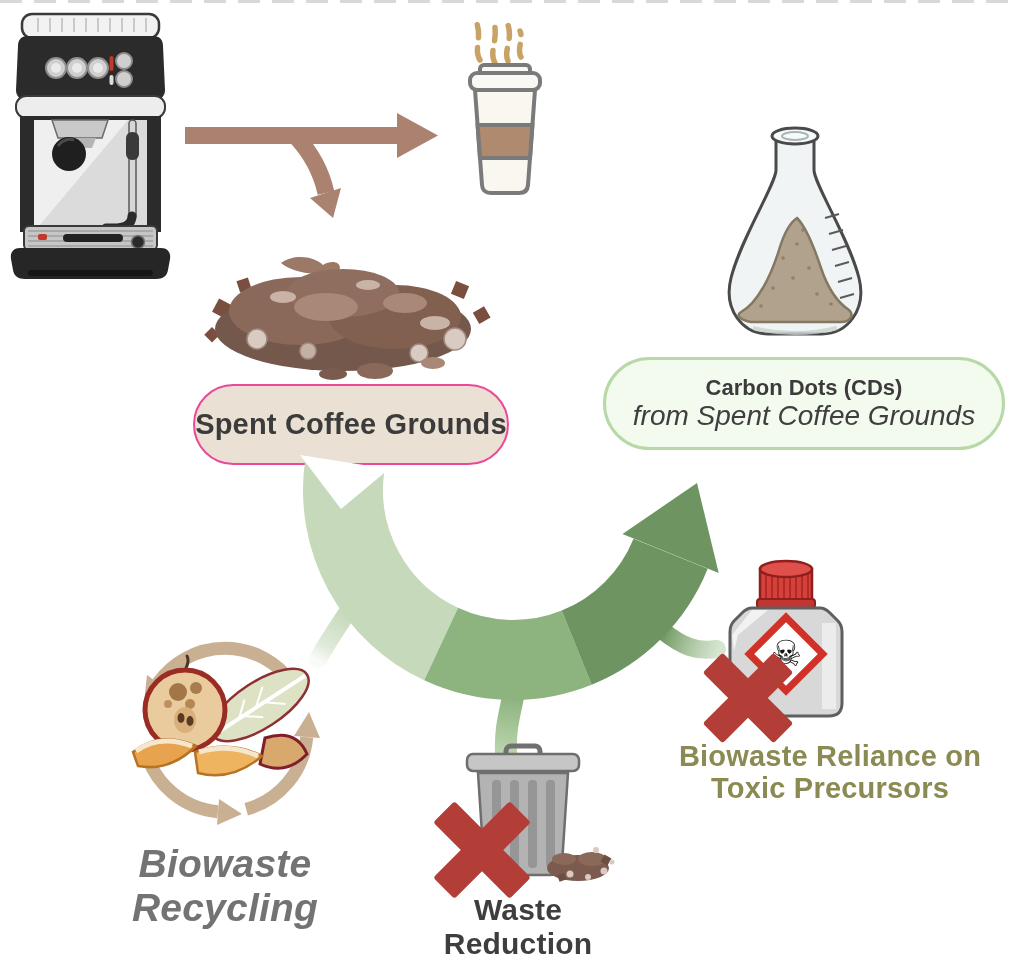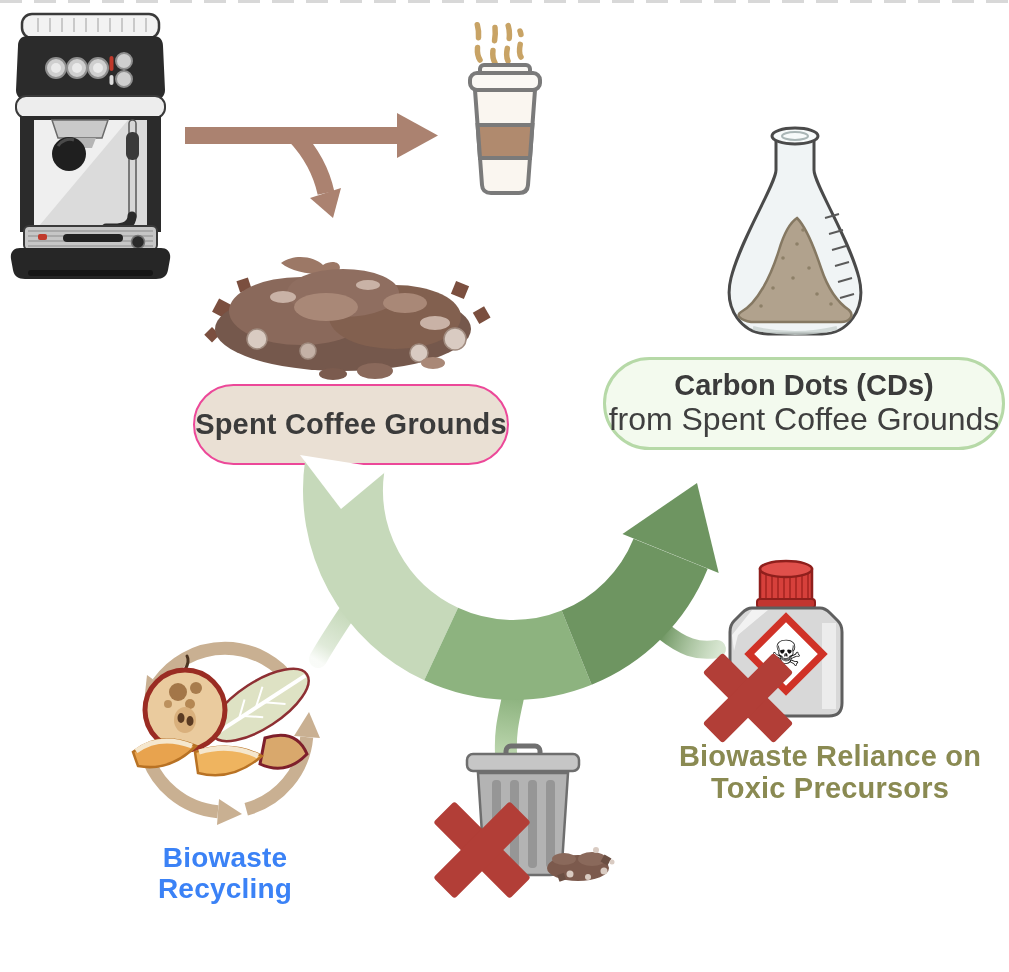--- a/index.html
+++ b/index.html
@@ -18,27 +18,27 @@
   }
   .pill-spent{
     left:193px;top:384px;width:316px;height:81px;border-radius:41px;
     background:#EAE0D4;border:2px solid #ec4899;
     font-weight:bold;font-size:29px;color:#3B3B3B;letter-spacing:.2px;
   }
   .pill-carbon{
     left:603px;top:357px;width:402px;height:93px;border-radius:47px;
     background:#F3FAEE;border:3px solid #B6D9A7;line-height:1.12;
   }
-  .pill-carbon .t1{font-weight:bold;font-size:29px;color:#3B3B3B;}
-  .pill-carbon .t2{font-size:32px;color:#3F3F3F;}
+  .pill-carbon .t1{font-weight:bold;font-size:22px;color:#3B3B3B;}
+  .pill-carbon .t2{font-style:italic;font-size:28px;color:#3F3F3F;}
   .caption{
     text-align:center;font-weight:bold;line-height:1.12;letter-spacing:.2px;
   }
   .cap-green{left:405px;top:476px;width:210px;font-size:33px;color:#4C7B44;}
-  .cap-biowaste{left:130px;top:842px;width:190px;font-size:28px;color:#3b82f6;}
+  .cap-biowaste{left:130px;top:842px;width:190px;font-size:39px;color:#737373;font-style:italic;}
   .cap-waste{left:423px;top:893px;width:190px;font-size:30px;color:#3E3E3E;}
   .cap-toxic{left:648px;top:740px;width:364px;font-size:29px;color:#8A8A52;}
 </style>
 </head>
 <body>
 
 <div class="canvas">
 
   <div class="abs top-dashes"></div>
 
@@ -264,20 +264,23 @@
     <circle cx="168" cy="135" r="3" fill="#D9CBC2"></circle>
     <circle cx="184" cy="129" r="3.5" fill="#D9CBC2"></circle>
     <circle cx="176" cy="108" r="3" fill="#D9CBC2"></circle>
     <circle cx="192" cy="120" r="2.5" fill="#D9CBC2"></circle>
     <g transform="translate(62,108)">
       <rect x="-54" y="-15" width="108" height="30" rx="3" fill="#B23E37" transform="rotate(45)"></rect>
       <rect x="-54" y="-15" width="108" height="30" rx="3" fill="#B23E37" transform="rotate(-45)"></rect>
     </g>
   </svg>
 
+  <div class="abs caption cap-waste">
+    <span>Waste Reduction</span>
+  </div>
 
   <svg class="abs" style="left:690px;top:555px;" width="170" height="200" viewBox="0 0 170 200">
     <rect x="70" y="14" width="52" height="32" fill="#D6403B" stroke="#8F1F1C" stroke-width="2.5"></rect>
     <g stroke="#B02A26" stroke-width="2">
       <line x1="76" y1="16" x2="76" y2="44"></line>
         <line x1="82" y1="16" x2="82" y2="44"></line>
       <line x1="88" y1="16" x2="88" y2="44"></line>
         <line x1="94" y1="16" x2="94" y2="44"></line>
       <line x1="100" y1="16" x2="100" y2="44"></line>
         <line x1="106" y1="16" x2="106" y2="44"></line>

